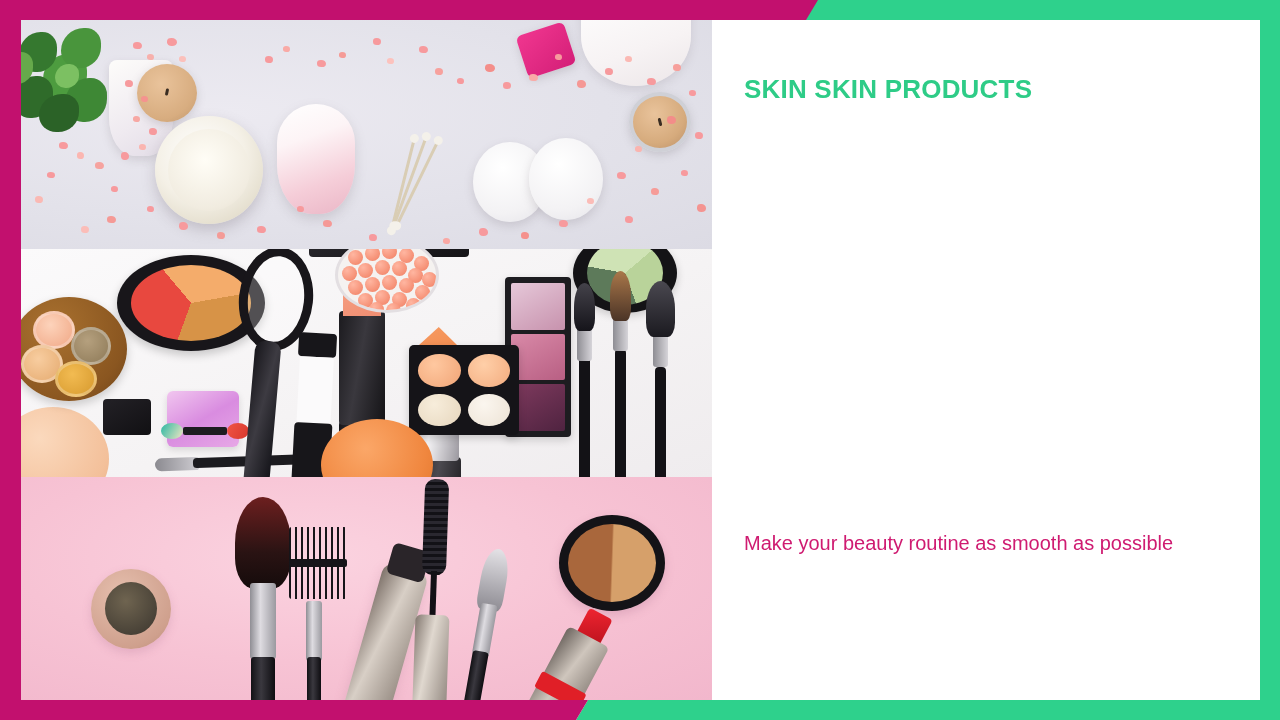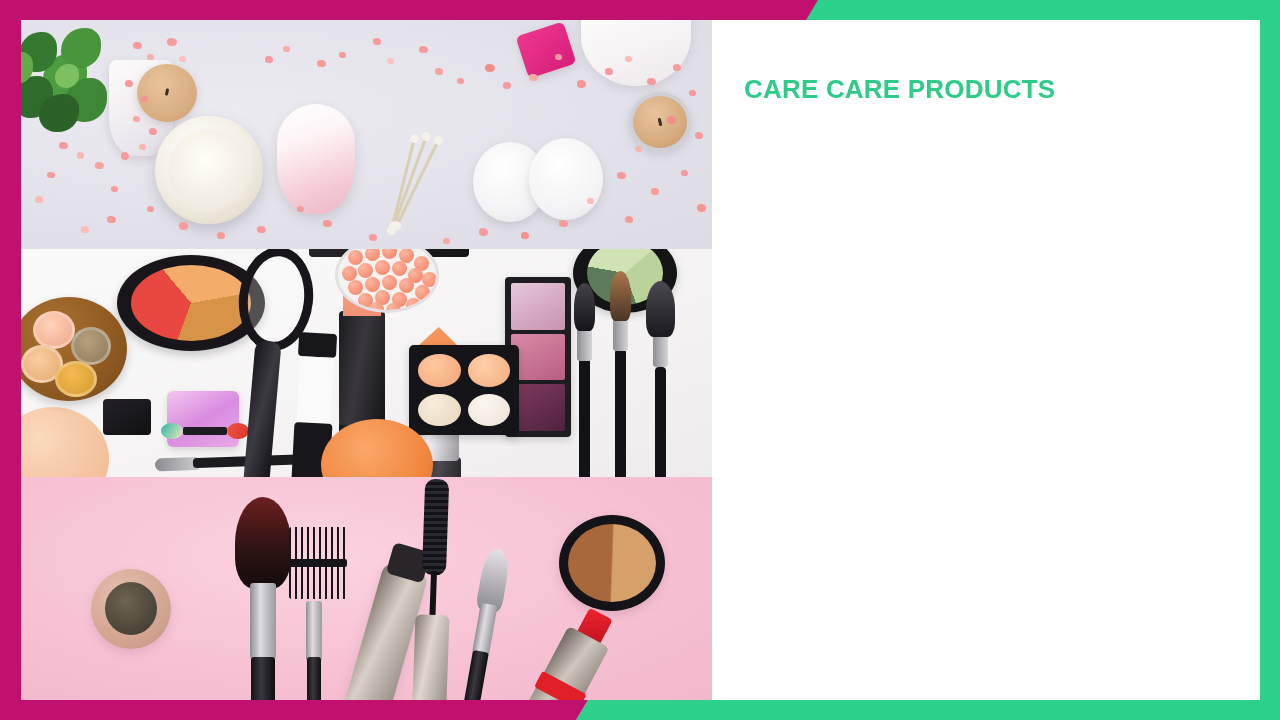--- a/index.html
+++ b/index.html
@@ -456,24 +456,25 @@
             <div class="tube"></div>
             <div class="ring"></div>
         </div>
       </div>
 
     </div>
 
     <div class="txt-col">
 
       <div class="txt-block tb1">
-        <h2 class="heading">CARE CARE PRODUCTS</h2>
+        <h2 class="heading">SKIN SKIN PRODUCTS</h2>
       </div>
 
       <div class="txt-block tb2">
       </div>
 
       <div class="txt-block tb3">
+        <p class="body-text">Make your beauty routine as smooth as possible</p>
       </div>
 
     </div>
   </div>
 </div>
 
 </body></html>

